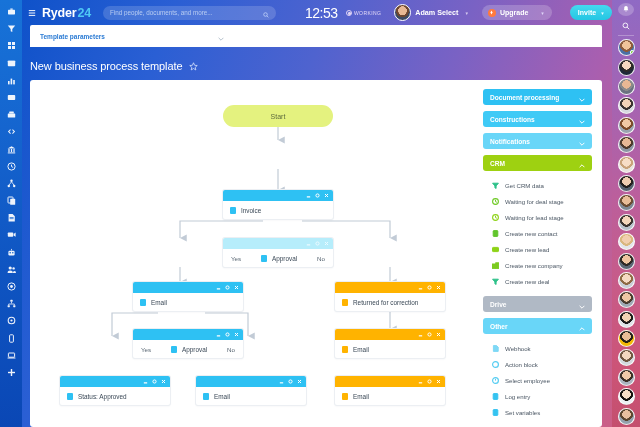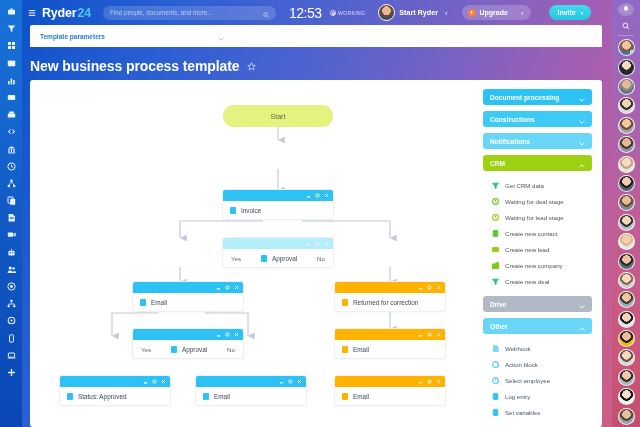--- a/index.html
+++ b/index.html
@@ -44,21 +44,21 @@
     background: rgba(255,255,255,0.16);
     display: flex; align-items: center; padding: 0 7px;
   }
   #search-input {
     flex: 1; border: 0; background: transparent; outline: none;
     font-family: "Liberation Sans", sans-serif;
     font-size: 6.3px; color: #e6eeff;
   }
   #search-input::placeholder { color: #b9cdf2; }
   #search-icon svg { width: 6px; height: 6px; stroke: #cfe0ff; fill: none; }
-  #clock { margin-left: 13px; font-size: 14px; color: #fff; letter-spacing: -0.5px; }
+  #clock { margin-left: 29px; font-size: 14px; color: #fff; letter-spacing: -0.5px; }
   #working {
     margin-left: 8px; display: flex; align-items: center; gap: 2.5px;
     font-size: 5px; color: #e2d8f7; letter-spacing: .4px; text-transform: uppercase;
   }
   #working .dot { width: 6px; height: 6px; border-radius: 50%; border: 1px solid #ded3f5; display:block; position:relative;}
   #working .dot:after { content:""; position:absolute; left:1.8px; top:1.8px; width:2.4px;height:2.4px;border-radius:50%;background:#ded3f5;}
   #user { margin-left: 13px; display: flex; align-items: center; gap: 4px; }
   .avatar-sm {
     width: 17px; height: 17px; border-radius: 50%;
     border: 1.5px solid #fff; overflow: hidden;
@@ -124,21 +124,21 @@
     margin-left: 10px; width: 190px; height: 14px;
     display: flex; align-items: center; justify-content: space-between;
     padding-right: 6px;
   }
   #param-label { font-size: 6.5px; color: #2b7bd4; font-weight: bold; }
   #param-caret svg { width: 6px; height: 4px; stroke: #9ab; fill: none; }
 
   #page-title-row {
     position: absolute; left: 30px; top: 57px; display: flex; align-items: center; gap: 7px; z-index: 12;
   }
-  #page-title { font-size: 14px; color: #fff; font-weight: bold; letter-spacing: -0.1px; }
+  #page-title { font-size: 11px; color: #fff; font-weight: normal; letter-spacing: -0.1px; }
   #star-icon svg { width: 9px; height: 9px; stroke: #dfe9ff; fill: none; }
 
   #canvas {
     position: absolute; left: 30px; top: 80px; width: 572px; height: 347px;
     background: #fff; border-radius: 3px; overflow: hidden; z-index: 10;
   }
 
   
   #flow { position: absolute; left: 0; top: 0; width: 445px; height: 347px; }
   #flow svg.conn { position: absolute; left:0; top:0; width: 445px; height: 347px; pointer-events:none; }
@@ -370,21 +370,21 @@
           </svg>
       </span>
     </div>
     <div id="clock">12:53</div>
     <div id="working">
       <span class="dot"></span>
       <span>WORKING</span>
     </div>
     <div id="user">
       <div class="avatar-sm"></div>
-      <span id="user-name">Start Ryder</span>
+      <span id="user-name">Adam Select</span>
       <span id="user-caret">▾</span>
     </div>
     <div id="upgrade">
       <span class="rocket">
           <svg viewBox="0 0 10 10">
             <path d="M5 1 L7 5 L5 9 L3 5 Z"></path>
           </svg>
         </span>
       <span id="upgrade-label">Upgrade</span>
       <span class="caret">▾</span>

